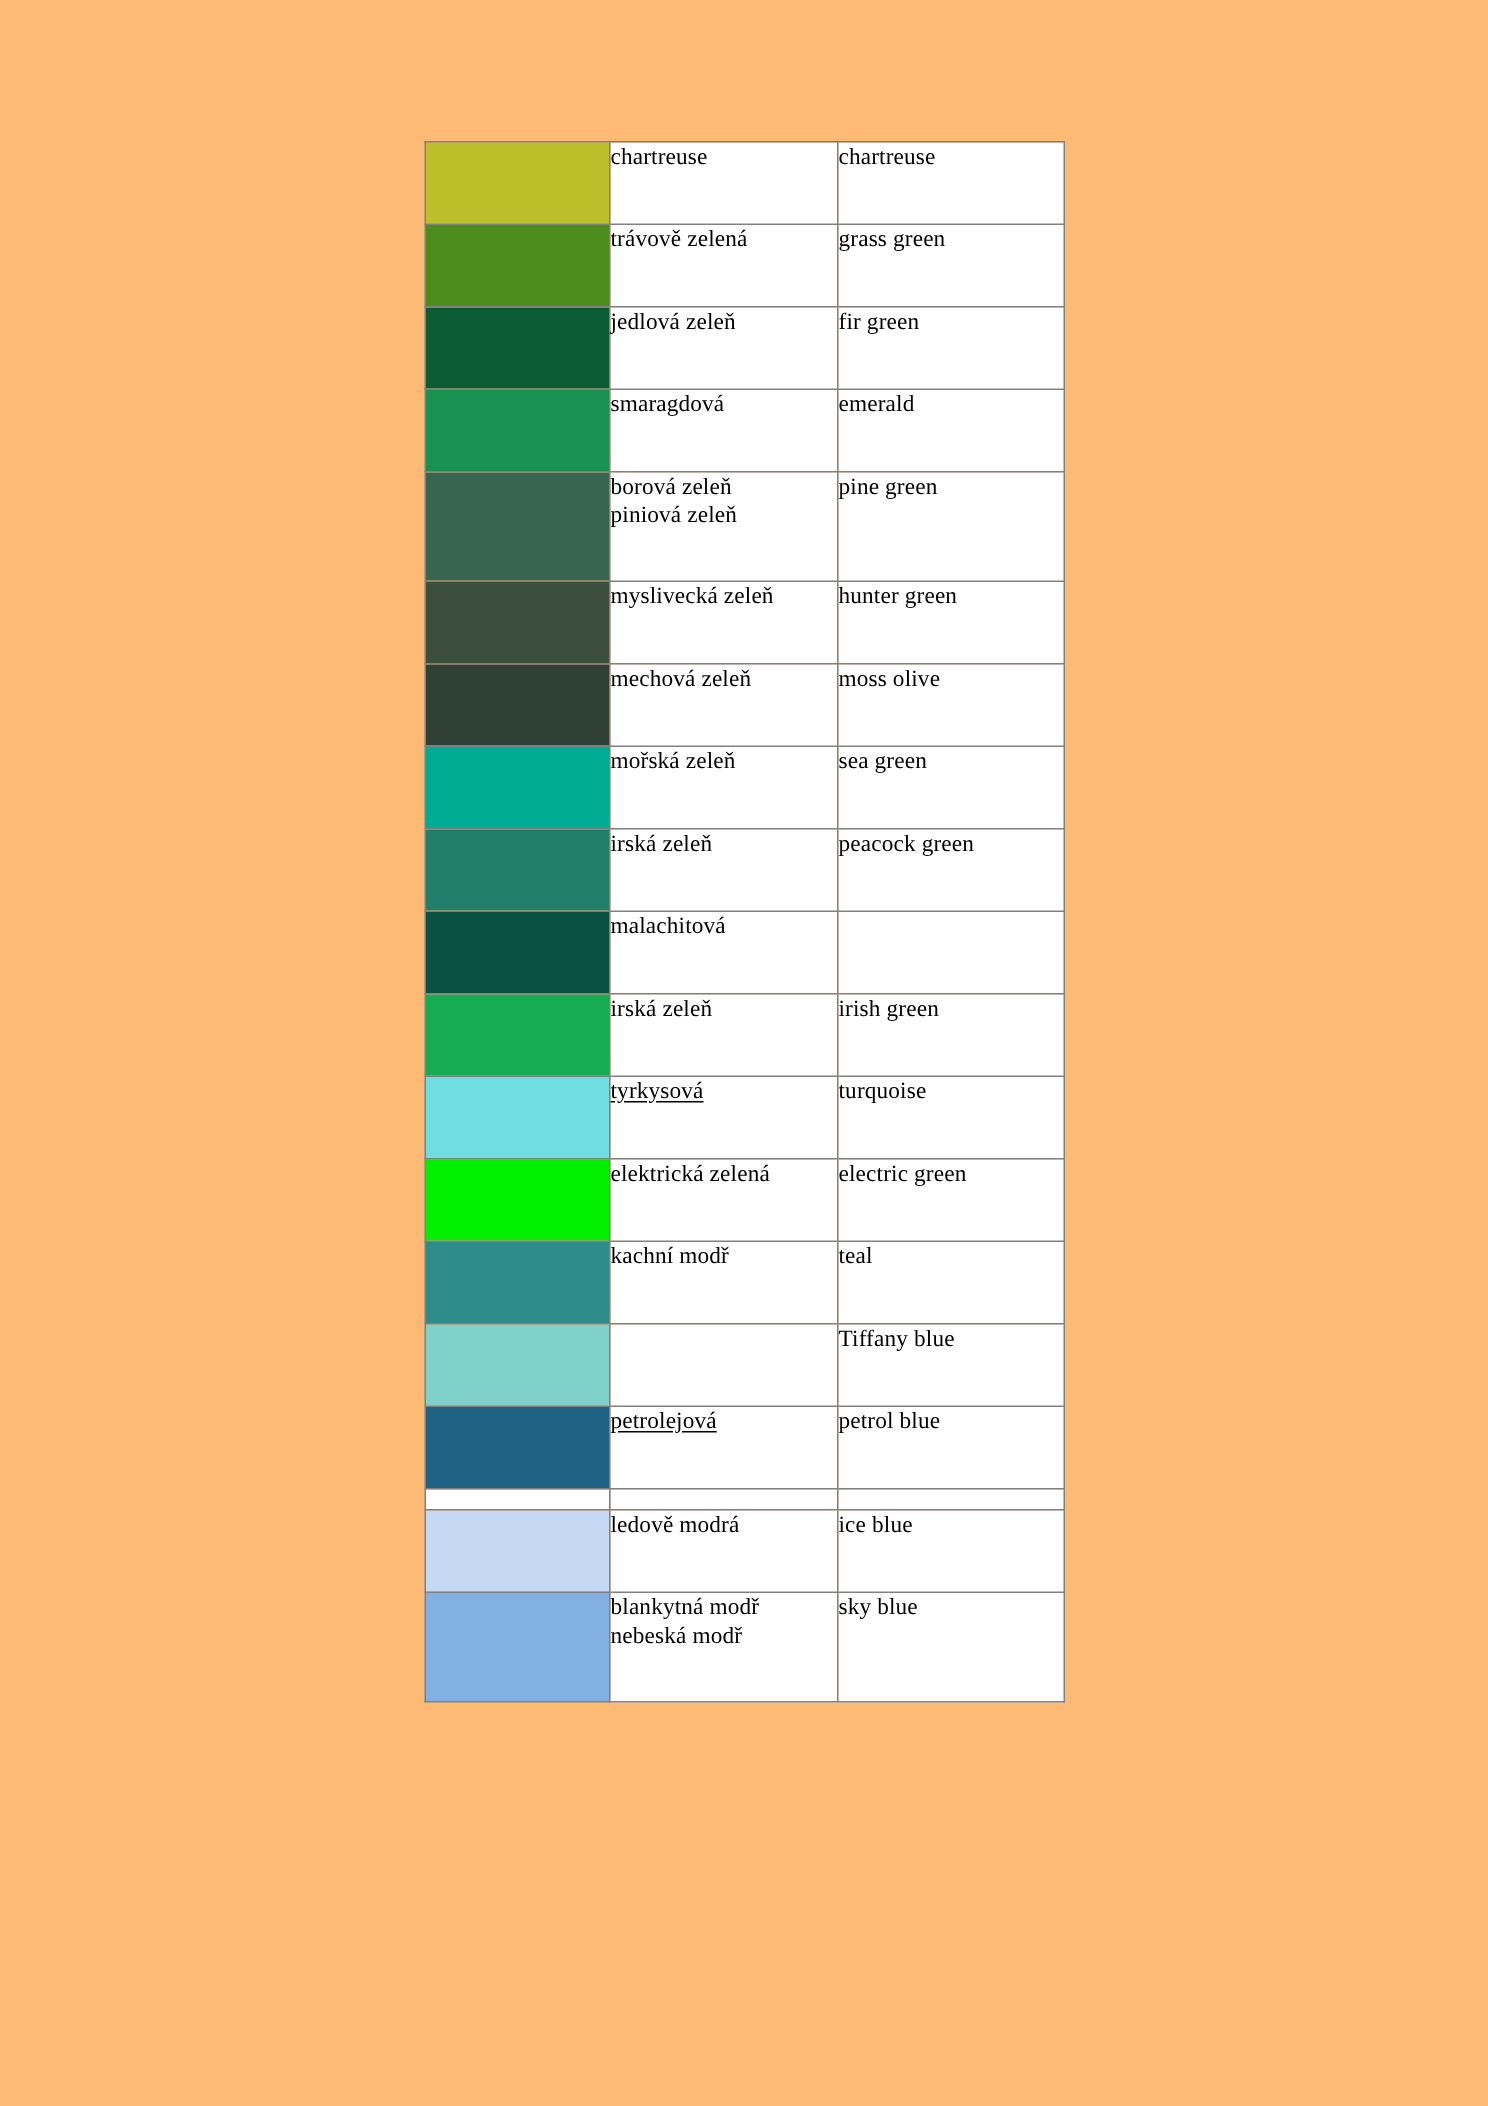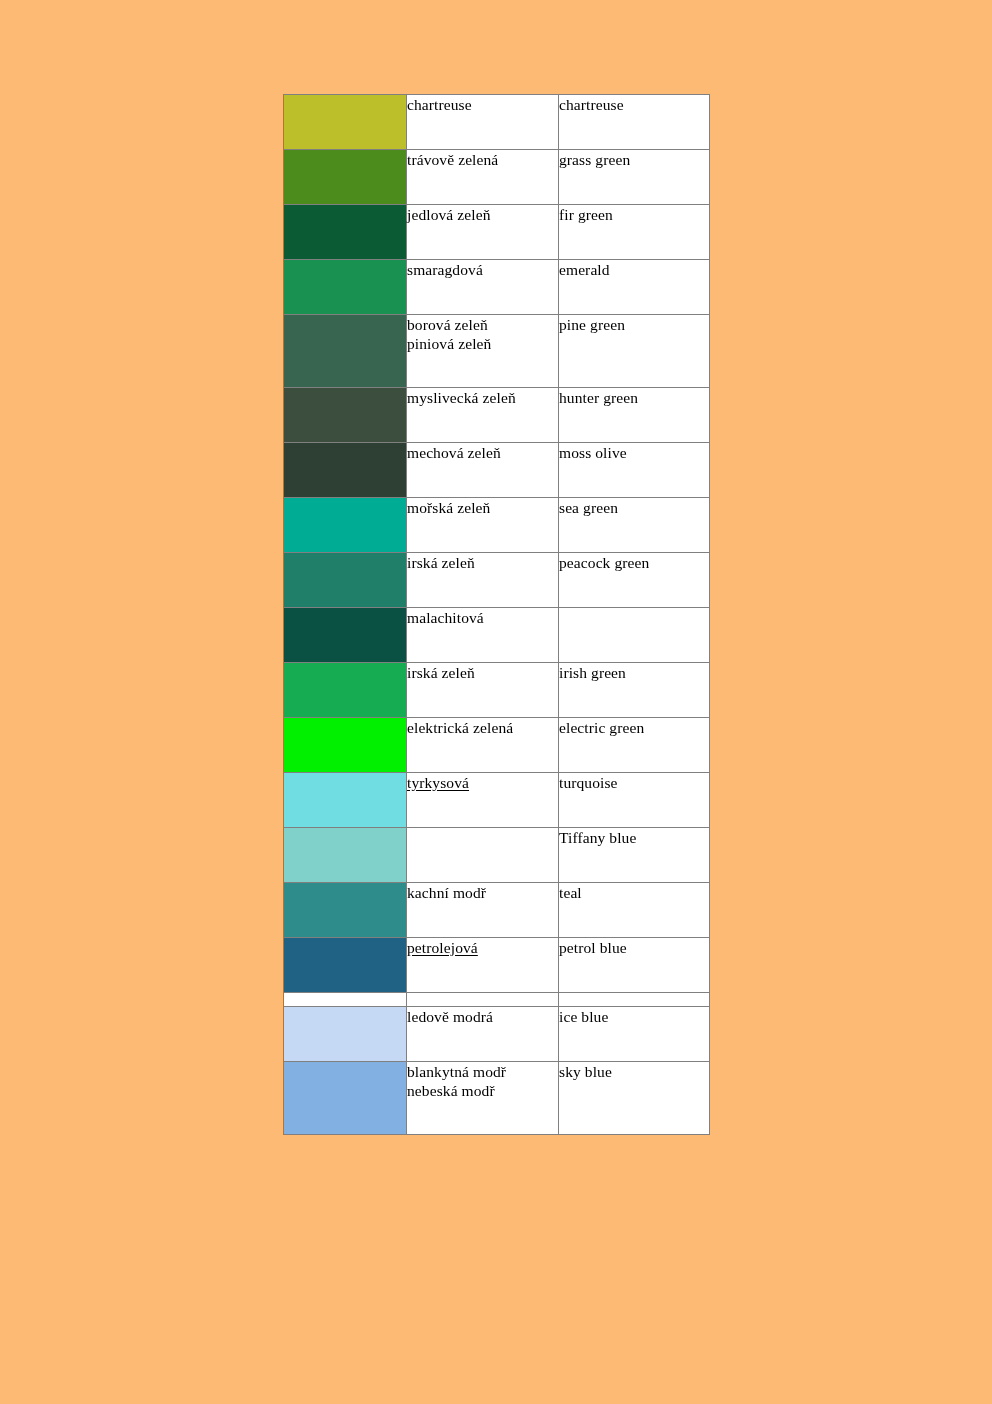--- a/index.html
+++ b/index.html
@@ -189,58 +189,58 @@
           </td>
           <td class="txt">
             <span class="line">irská zeleň</span>
           </td>
           <td class="txt">
             <span class="line">irish green</span>
           </td>
         </tr>
         <tr class="r-normal">
           <td class="swatch-cell">
+            <span class="sw" style="background: rgb(111, 221, 226); height: 54px;"></span>
+          </td>
+          <td class="txt">
+            <span class="line u">tyrkysová</span>
+          </td>
+          <td class="txt">
+            <span class="line">turquoise</span>
+          </td>
+        </tr>
+        <tr class="r-normal">
+          <td class="swatch-cell">
             <span class="sw" style="background: rgb(0, 240, 0); height: 54px;"></span>
           </td>
           <td class="txt">
             <span class="line">elektrická zelená</span>
           </td>
           <td class="txt">
             <span class="line">electric green</span>
           </td>
         </tr>
         <tr class="r-normal">
           <td class="swatch-cell">
-            <span class="sw" style="background: rgb(111, 221, 226); height: 54px;"></span>
-          </td>
-          <td class="txt">
-            <span class="line u">tyrkysová</span>
-          </td>
-          <td class="txt">
-            <span class="line">turquoise</span>
+            <span class="sw" style="background: rgb(46, 140, 138); height: 54px;"></span>
+          </td>
+          <td class="txt">
+            <span class="line">kachní modř</span>
+          </td>
+          <td class="txt">
+            <span class="line">teal</span>
           </td>
         </tr>
         <tr class="r-normal">
           <td class="swatch-cell">
             <span class="sw" style="background: rgb(128, 209, 201); height: 54px;"></span>
           </td>
           <td class="txt"></td>
           <td class="txt">
             <span class="line">Tiffany blue</span>
-          </td>
-        </tr>
-        <tr class="r-normal">
-          <td class="swatch-cell">
-            <span class="sw" style="background: rgb(46, 140, 138); height: 54px;"></span>
-          </td>
-          <td class="txt">
-            <span class="line">kachní modř</span>
-          </td>
-          <td class="txt">
-            <span class="line">teal</span>
           </td>
         </tr>
         <tr class="r-normal">
           <td class="swatch-cell">
             <span class="sw" style="background: rgb(31, 98, 131); height: 54px;"></span>
           </td>
           <td class="txt">
             <span class="line u">petrolejová</span>
           </td>
           <td class="txt">

